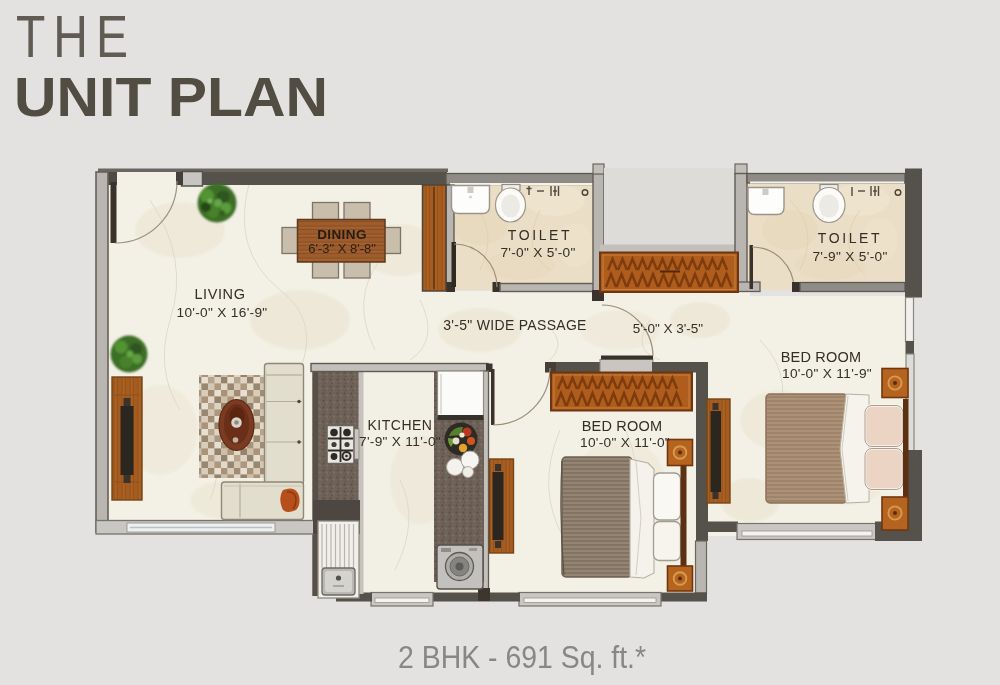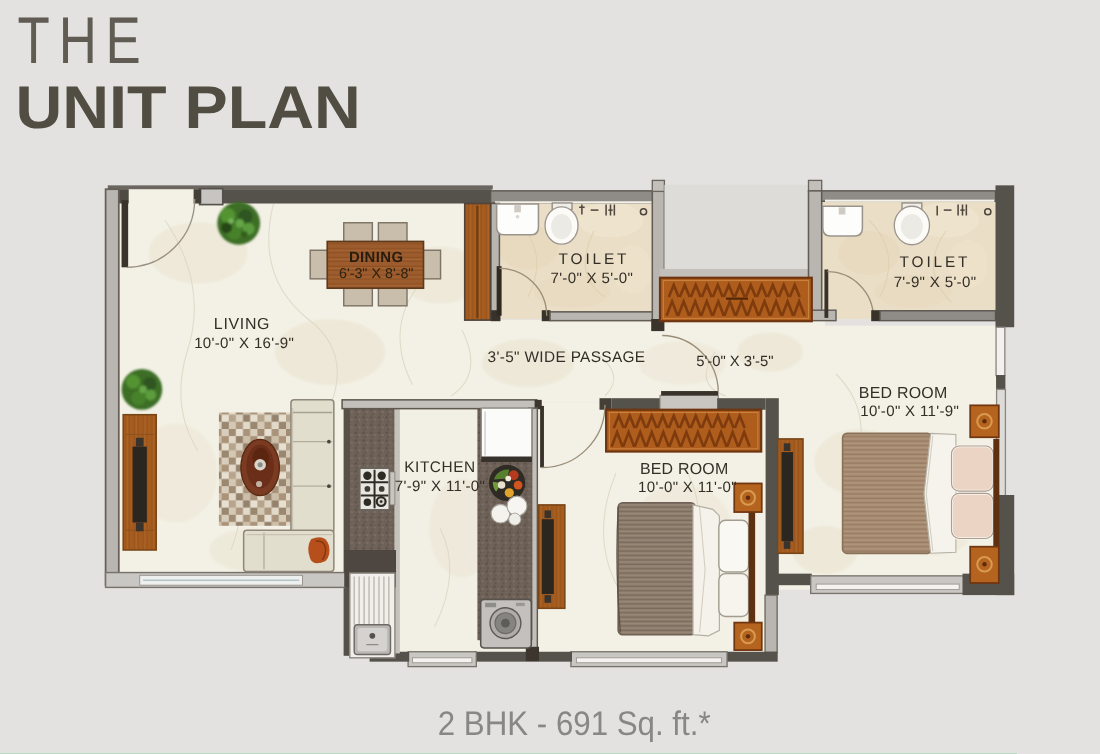--- a/index.html
+++ b/index.html
@@ -1,17 +1,17 @@
 <!DOCTYPE html>
 <html><head>
 <meta charset="utf-8">
 <style>
 html,body{margin:0;padding:0;background:#e3e2e0;}
 *{font-family:"Liberation Sans",sans-serif;}
-#page{position:relative;width:1000px;height:685px;background:#22c55e;overflow:hidden;}
+#page{position:relative;width:1000px;height:685px;background:#0ea5e9;overflow:hidden;}
 </style>
 </head>
 <body>
 <div id="page">
 <svg width="1000" height="685" viewBox="0 0 1000 685">
 <defs>
 
 <pattern id="speckle" width="7" height="7" patternUnits="userSpaceOnUse">
   <rect width="7" height="7" fill="#6e6158"></rect>
   <circle cx="1.5" cy="1.5" r="1" fill="#574c44"></circle>

